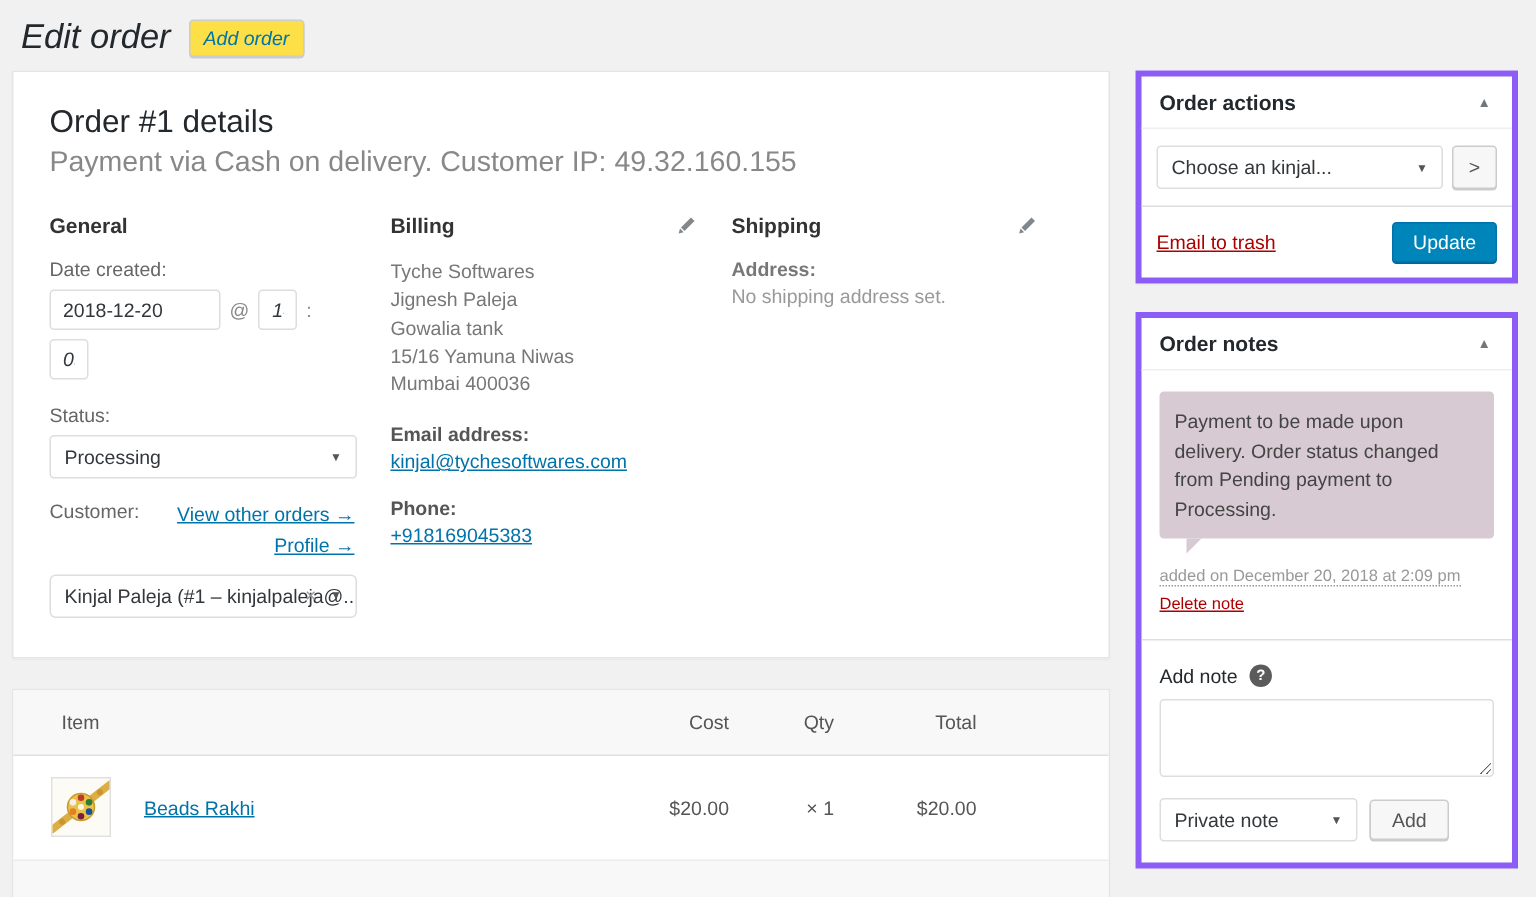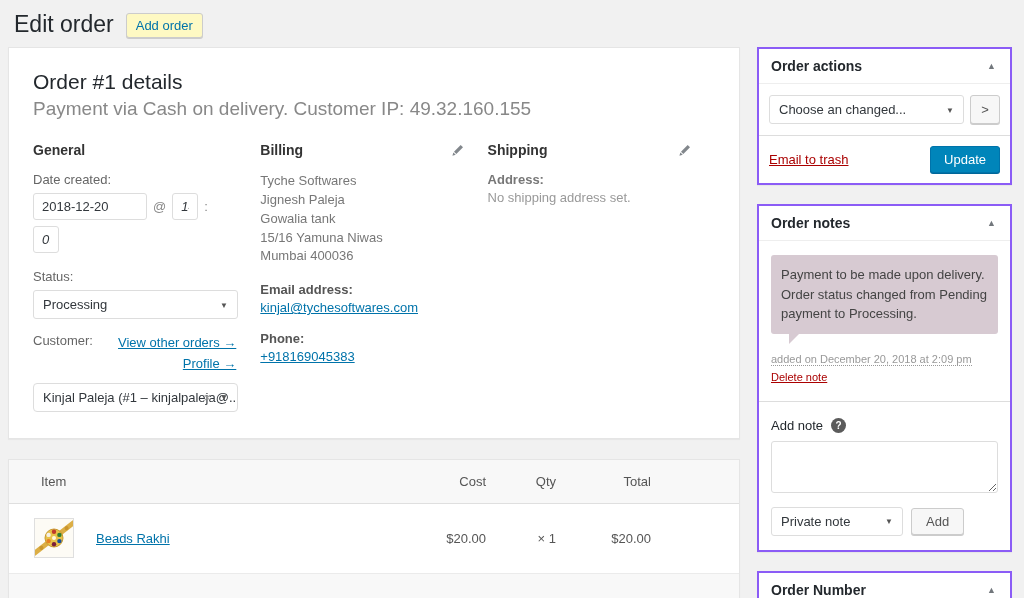--- a/index.html
+++ b/index.html
@@ -6,24 +6,24 @@
   html, body { width: 1024px; height: 598px; overflow: hidden; }
   body {
     background: #f1f1f1;
     font-family: "Liberation Sans", "DejaVu Sans", sans-serif;
     font-size: 13px;
     color: #444;
   }
   a { color: #0073aa; text-decoration: underline; cursor: pointer; }
 
   
-  .page-head { display: flex; align-items: center; gap: 10px; padding: 9px 0 6px 14px; height: 47px; }
+  .page-head { display: flex; align-items: center; gap: 10px; padding: 9px 0 6px 14px; height: 47px; font-style: italic; }
   .page-head h1 { font-size: 23px; font-weight: 400; color: #23282d; line-height: 1.3; }
   .add-order-btn {
-    display: inline-block; background: #fef9c3; border: 1px solid #ccc; border-radius: 3px;
+    display: inline-block; background: #fde047; border: 1px solid #ccc; border-radius: 3px;
     color: #0073aa; text-decoration: none; font-size: 13px; padding: 4px 9px; cursor: pointer;
     margin-left: 2px; box-shadow: 0 1px 0 #ccc;
   }
 
   
   .content { display: flex; align-items: flex-start; padding: 0 12px 0 8px; gap: 17px; }
   .main-col { width: 732px; flex: none; }
   .side-col { width: 255px; flex: none; }
 
   .panel {
@@ -90,21 +90,21 @@
   .item-row .cell-num { color: #555; }
   .totals-row {
     background: #f8f8f8; border-bottom: 1px solid #dfdfdf;
     display: flex; justify-content: flex-end; align-items: center;
     padding: 0 32px 0 0; height: 61px;
   }
   .totals-row .t-label { color: #555; margin-right: 100px; }
   .totals-row .t-value { font-weight: 700; color: #2c2c2c; }
 
   
-  .postbox { background: #fff; border: 2px solid #8b5cf6; box-shadow: 0 1px 1px rgba(0,0,0,.04); margin-bottom: 19px; }
+  .postbox { background: #fff; border: 4px solid #8b5cf6; box-shadow: 0 1px 1px rgba(0,0,0,.04); margin-bottom: 19px; }
   .postbox-head {
     display: flex; justify-content: space-between; align-items: center;
     padding: 9px 12px; border-bottom: 1px solid #eee; cursor: pointer;
   }
   .postbox-head h2 { font-size: 14px; font-weight: 600; color: #23282d; }
   .toggle-arrow { color: #72777c; font-size: 9px; padding: 0 2px; }
 
   .oa-body { padding: 11px 10px; display: flex; gap: 6px; align-items: stretch; }
   .action-select { flex: 1; }
   .apply-btn {
@@ -286,21 +286,21 @@
 
   <div class="side-col">
 
     <div class="postbox">
       <div class="postbox-head">
         <h2>Order actions</h2>
         <span class="toggle-arrow">▲</span>
       </div>
       <div class="oa-body">
         <div class="fake-select action-select">
-          <span>Choose an changed...</span>
+          <span>Choose an kinjal...</span>
           <span class="arrow">▼</span>
         </div>
         <button class="apply-btn">&gt;</button>
       </div>
       <div class="oa-foot">
         <a class="trash-link">Email to trash</a>
         <button class="update-btn">Update</button>
       </div>
     </div>
 

